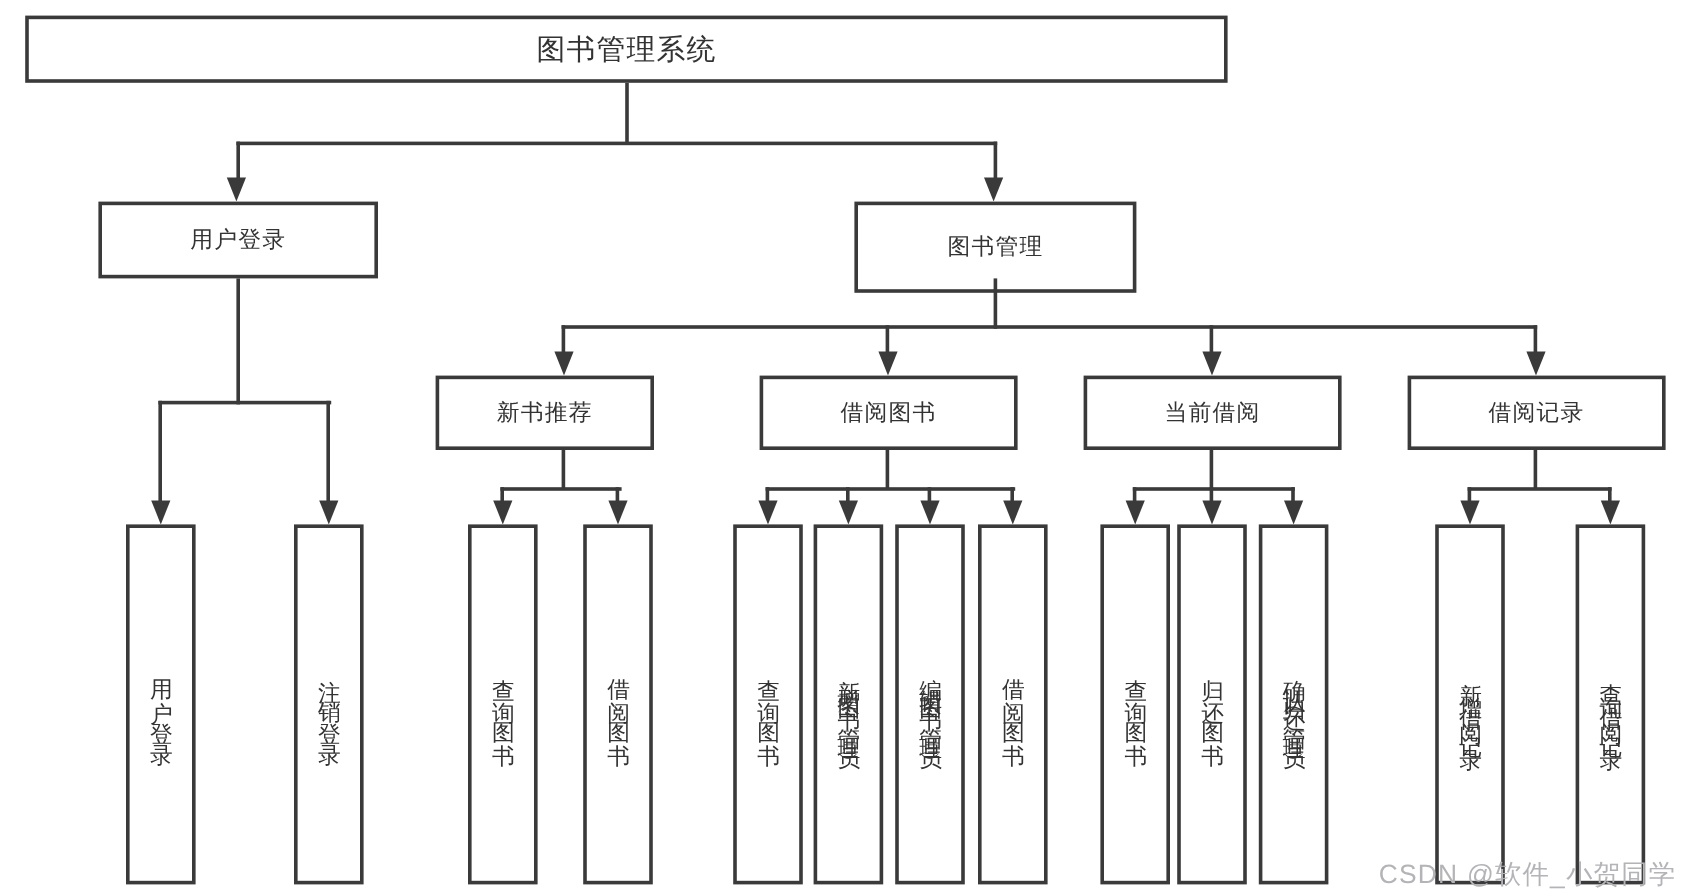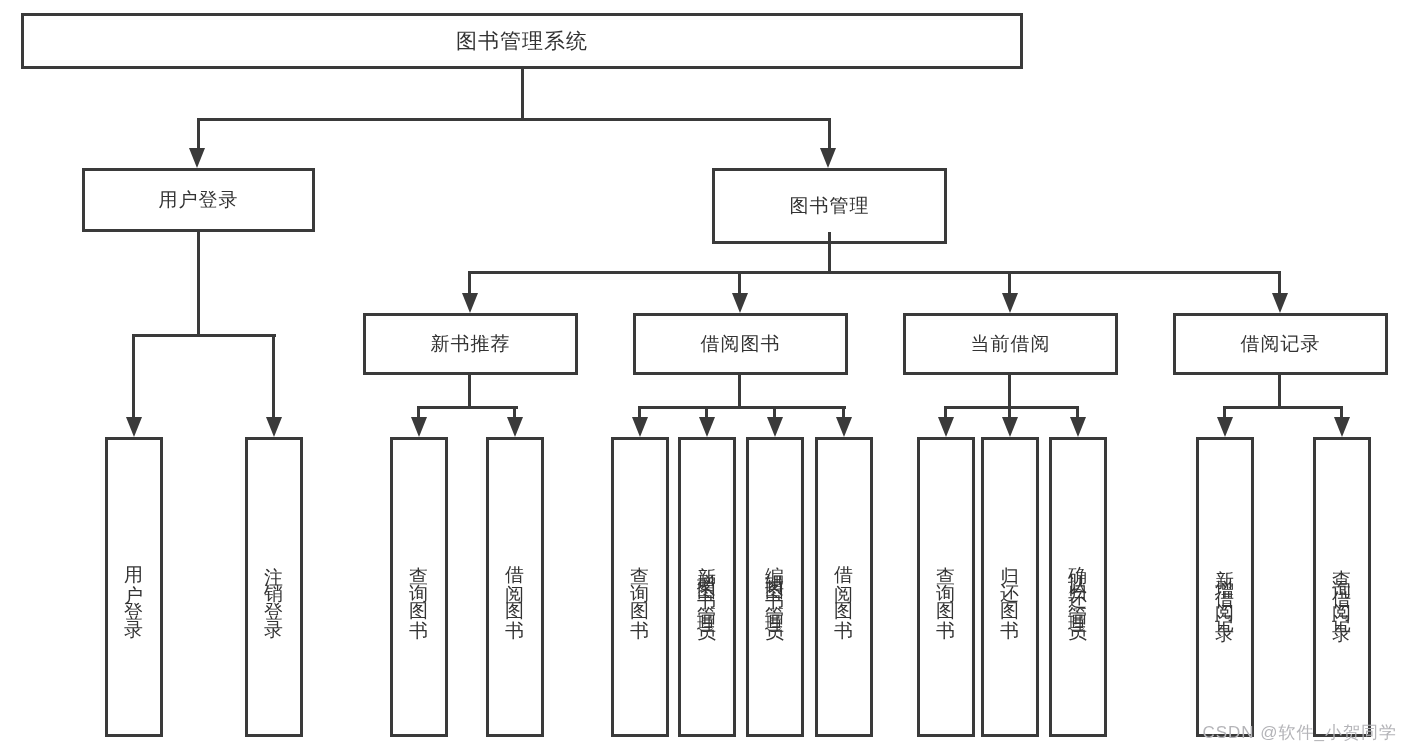--- a/index.html
+++ b/index.html
@@ -19,21 +19,21 @@
     display:flex;
     align-items:center;
     justify-content:center;
   }
   .hdr-label{
     font-size:19px;
     letter-spacing:1px;
     color:#333333;
     white-space:nowrap;
   }
-  .root-label{font-size:21px;}
+  .root-label{font-size:24px;}
   .leaf .v-label{
     writing-mode:vertical-rl;
     text-orientation:mixed;
     font-size:19px;
     color:#333333;
     line-height:1;
   }
   .ls-lg{letter-spacing:18px;}
   .ls-md{letter-spacing:11px;}
   .ls-sm{letter-spacing:8px;}
@@ -42,21 +42,21 @@
   .arrow{
     position:absolute;width:0;height:0;
     border-left:8px solid transparent;
     border-right:8px solid transparent;
     border-top:20px solid #3a3a3a;
   }
   .watermark{
     position:absolute;
     right:8px;
     bottom:3px;
-    font-size:17px;
+    font-size:22px;
     color:#b4b4b8;
     letter-spacing:1px;
     z-index:5;
     white-space:nowrap;
   }
 </style>
 </head>
 <body>
 
 <div class="canvas">
@@ -90,21 +90,21 @@
   <div class="hline" style="left:468px;top:271px;width:813px"></div>
   <div class="vline" style="left:468px;top:271px;height:26px"></div>
   <div class="arrow" style="left:462px;top:293px"></div>
   <div class="vline" style="left:738px;top:271px;height:26px"></div>
   <div class="arrow" style="left:732px;top:293px"></div>
   <div class="vline" style="left:1008px;top:271px;height:26px"></div>
   <div class="arrow" style="left:1002px;top:293px"></div>
   <div class="vline" style="left:1278px;top:271px;height:26px"></div>
   <div class="arrow" style="left:1272px;top:293px"></div>
 
-  <div class="box" style="left:363px;top:313px;width:215px;height:62px">
+  <div class="box" style="left:363px;top:313px;width:182px;height:62px">
     <span class="hdr-label">新书推荐</span>
   </div>
   <div class="box" style="left:633px;top:313px;width:215px;height:62px">
     <span class="hdr-label">借阅图书</span>
   </div>
   <div class="box" style="left:1173px;top:313px;width:215px;height:62px">
     <span class="hdr-label">借阅记录</span>
   </div>
   <div class="box" style="left:903px;top:313px;width:215px;height:62px">
     <span class="hdr-label">当前借阅</span>

